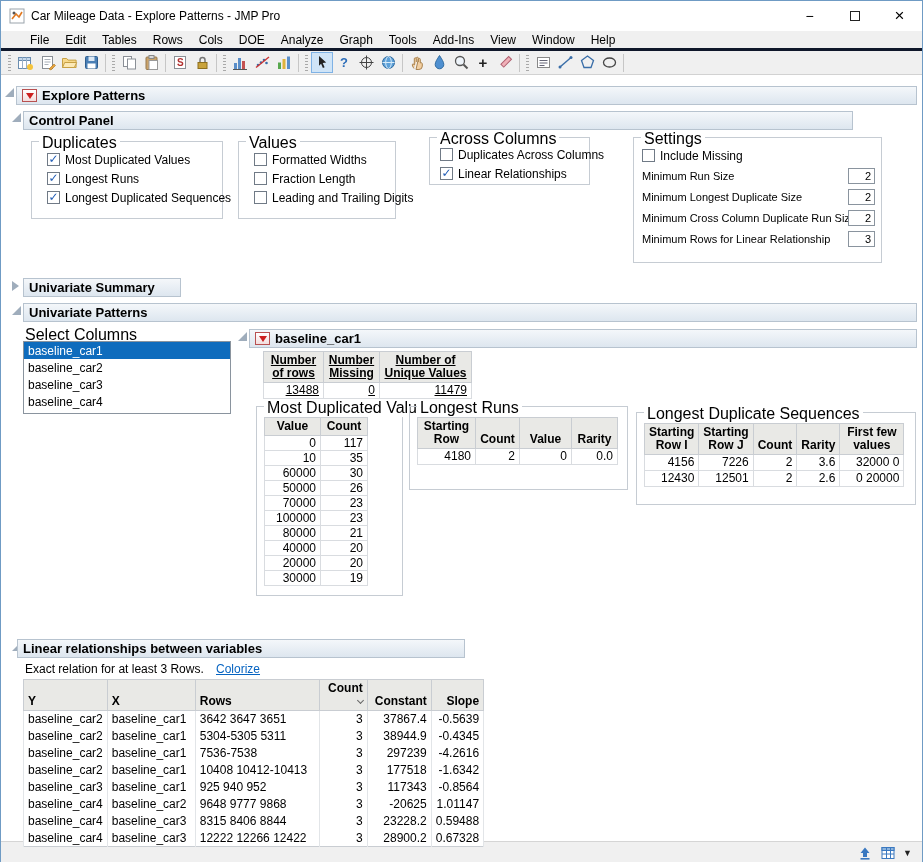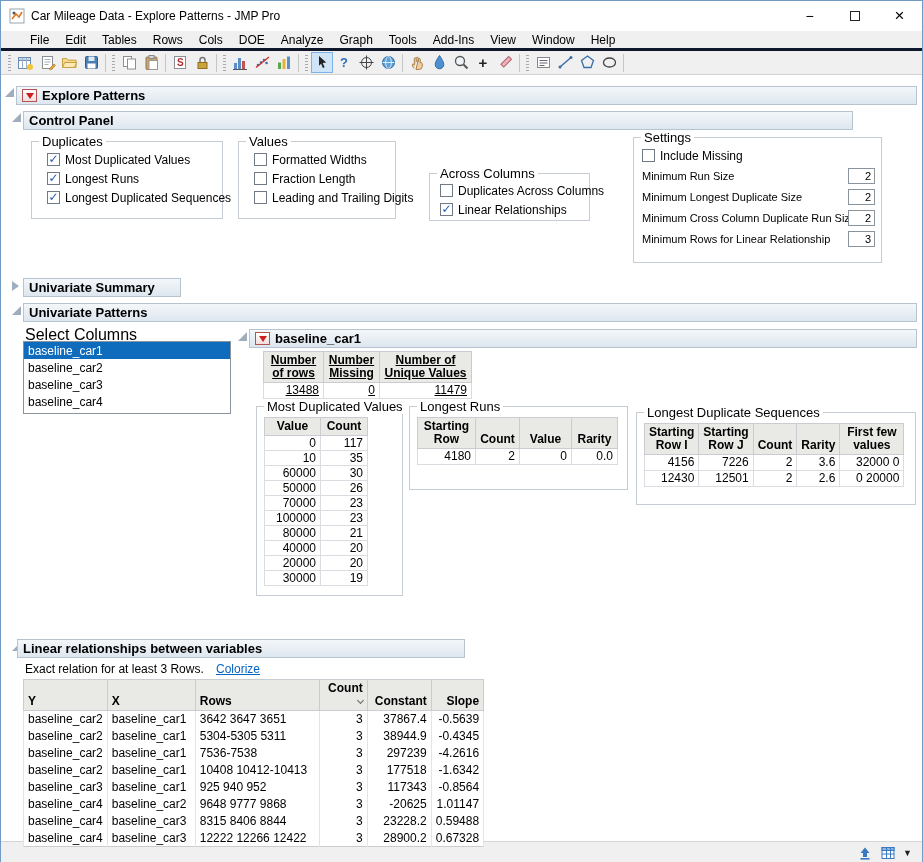--- a/index.html
+++ b/index.html
@@ -34,21 +34,21 @@
 
   .oheader { position:absolute; height:19px; background:linear-gradient(180deg,#f4f7fa,#dde6ef); border:1px solid #b7c3cf; display:flex; align-items:center; gap:5px; padding:0 5px; font-weight:bold; font-size:13px; }
   .disc { position:absolute; width:0; height:0; }
   .disc.open { border-left:9px solid transparent; border-bottom:9px solid #9fadbc; }
   .disc.closed { border-top:5px solid transparent; border-bottom:5px solid transparent; border-left:7px solid #9fadbc; }
 
   .red-tri-btn { width:15px; height:13px; background:linear-gradient(180deg,#ffffff,#f3dddd); border:1px solid #b85050; display:inline-flex; align-items:center; justify-content:center; flex-shrink:0; }
   .red-tri { width:0; height:0; border-left:4px solid transparent; border-right:4px solid transparent; border-top:6px solid #cc1f1f; }
 
   .groupbox { position:absolute; border:1px solid #c6ccd3; }
-  .gb-label { position:absolute; top:-8px; left:7px; background:#fff; padding:0 3px; font-size:13px; white-space:nowrap; }
+  .gb-label { position:absolute; top:-8px; left:7px; background:#fff; padding:0 3px; font-size:16px; white-space:nowrap; }
   .gb-body { padding:10px 7px 6px 7px; }
 
   .cb-row { display:flex; align-items:center; gap:5px; height:19px; padding-left:8px; }
   .checkbox { width:13px; height:13px; background:#fff; border:1px solid #707a86; display:inline-flex; align-items:center; justify-content:center; flex-shrink:0; }
   .checkbox.checked::after { content:"✓"; color:#1f5bb5; font-size:12px; font-weight:bold; line-height:11px; }
   .cb-label { white-space:nowrap; }
 
   .settings-field { display:flex; align-items:center; justify-content:space-between; height:21px; padding:0 6px 0 8px; }
   .settings-label { font-size:11px; white-space:nowrap; overflow:hidden; }
   .num-input { width:27px; height:16px; border:1px solid #8a949e; text-align:right; font-size:11px; padding:0 3px; font-family:"Liberation Sans", sans-serif; background:#fff; }
@@ -328,21 +328,21 @@
           <span class="checkbox"></span>
           <span class="cb-label">Fraction Length</span>
         </div>
         <div class="cb-row">
           <span class="checkbox"></span>
           <span class="cb-label">Leading and Trailing Digits</span>
         </div>
       </div>
     </div>
 
-    <div class="groupbox" style="left:428px; top:62px; width:161px; height:48px;margin-top:36px;">
+    <div class="groupbox" style="left:428px; top:62px; width:161px; height:48px;">
       <span class="gb-label">Across Columns</span>
       <div class="gb-body" style="padding-top:7px; padding-left:2px;">
         <div class="cb-row">
           <span class="checkbox"></span>
           <span class="cb-label">Duplicates Across Columns</span>
         </div>
         <div class="cb-row">
           <span class="checkbox checked"></span>
           <span class="cb-label">Linear Relationships</span>
         </div>

